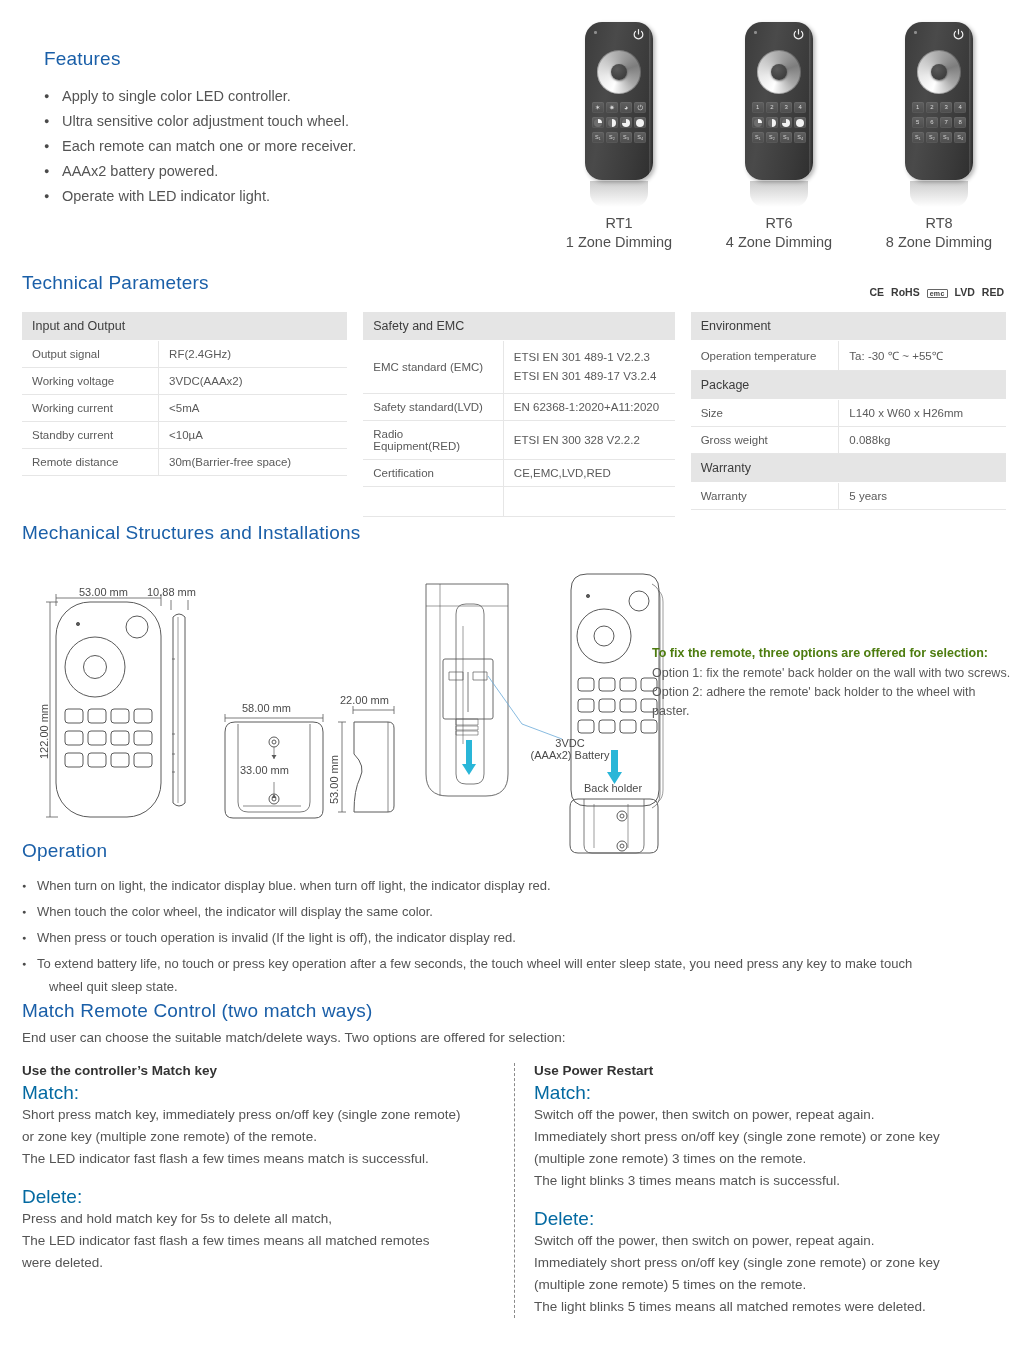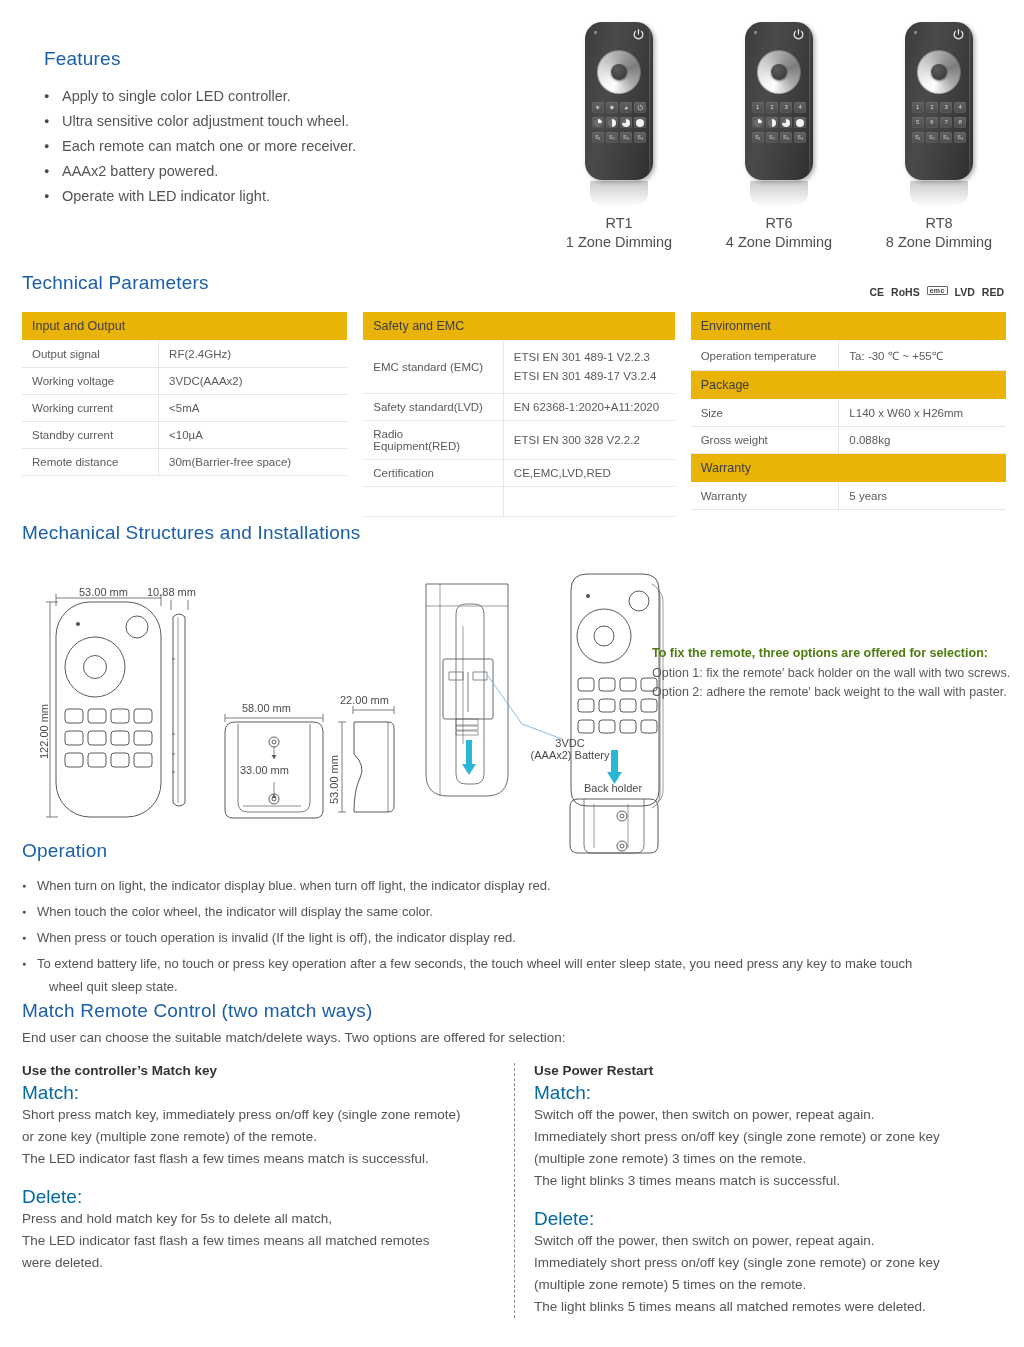--- a/index.html
+++ b/index.html
@@ -92,33 +92,33 @@
   }
   .remote-name { font-size: 14.5px; color: #4f4f4f; margin-top: 8px; }
   .remote-desc { font-size: 14.5px; color: #4f4f4f; margin-top: 3px; }
 
   
   .tech { position: absolute; left: 22px; top: 272px; width: 984px; }
   .tech h2 { margin-left: 0; margin-bottom: 18px; }
   .certs {
     position: absolute; right: 2px; top: 14px;
     font-size: 10.5px; color: #3a3a3a; font-weight: bold;
-    display: flex; align-items: flex-start; gap: 7px;
+    display: flex; align-items: flex-end; gap: 7px;
   }
   .cert-box {
     border: 1px solid #666; border-radius: 1px; padding: 0 2px;
     font-size: 7px; letter-spacing: .3px;
   }
   .tables { display: flex; gap: 16px; align-items: flex-start; }
   table.spec { border-collapse: collapse; font-size: 11.5px; color: #5a5a5a; }
   table.spec.t1 { width: 330px; }
   table.spec.t2 { width: 316px; }
   table.spec.t3 { width: 320px; }
   table.spec th {
-    background: #eab308; color: #3d3d3d; font-size: 12.5px; font-weight: 400;
+    background: #e5e5e5; color: #3d3d3d; font-size: 12.5px; font-weight: 400;
     text-align: left; padding: 7px 10px; border-bottom: 1px solid #fff;
   }
   table.spec td {
     padding: 7px 10px; border-bottom: 1px solid #e6e6e6; vertical-align: middle;
   }
   table.spec td.k { width: 42%; border-right: 1px solid #e6e6e6; }
   table.spec.t2 td.k { width: 45%; }
   table.spec.t3 td.k { width: 47%; }
   td.multi { line-height: 19px; }
   tr.blank td { height: 30px; border-bottom: 1px solid #e6e6e6; }
@@ -534,21 +534,21 @@
 
       <div class="cap" style="left:488px;top:183px;width:120px;">
         <div>3VDC</div>
         <div>(AAAx2) Battery</div>
       </div>
       <div class="cap" style="left:551px;top:228px;width:80px;">Back holder</div>
 
       <div class="fix-note">
         <div class="hd">To fix the remote, three options are offered for selection:</div>
         <div class="op">Option 1: fix the remote' back holder on the wall with two screws.</div>
-        <div class="op">Option 2: adhere the remote' back weight to the wall with paster.</div>
+        <div class="op">Option 2: adhere the remote' back holder to the wheel with paster.</div>
       </div>
     </div>
   </section>
 
   <section class="operation">
     <h2 class="section-title">Operation</h2>
     <ul class="op-list">
       <li><span>When turn on light, the indicator display blue. when turn off light, the indicator display red.</span></li>
       <li><span>When touch the color wheel, the indicator will display the same color.</span></li>
       <li><span>When press or touch operation is invalid (If the light is off), the indicator display red.</span></li>

